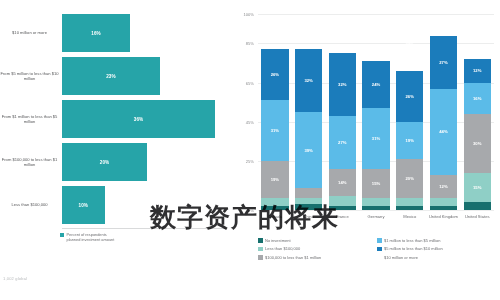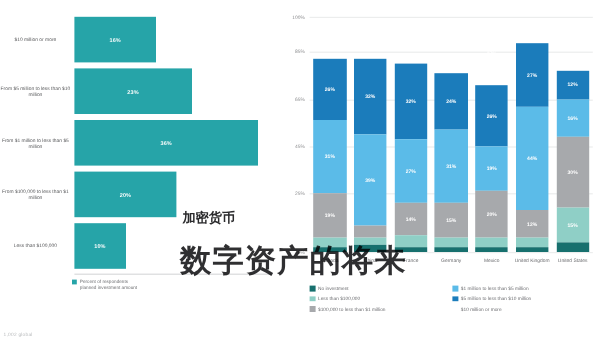--- a/index.html
+++ b/index.html
@@ -344,17 +344,16 @@
           <span class="lg-tx">$100,000 to less than $1 million</span>
         </div>
         <div class="lg-item">
           <span class="lg-sw"></span>
           <span class="lg-tx">$10 million or more</span>
         </div>
       </div>
   </div>
 
   <div class="cjk-overlay">
-    <div class="cjk-small">加密货币</div>
     <div class="cjk-big">数字资产的将来</div>
   </div>
 
 </div>
 
 </body></html>

